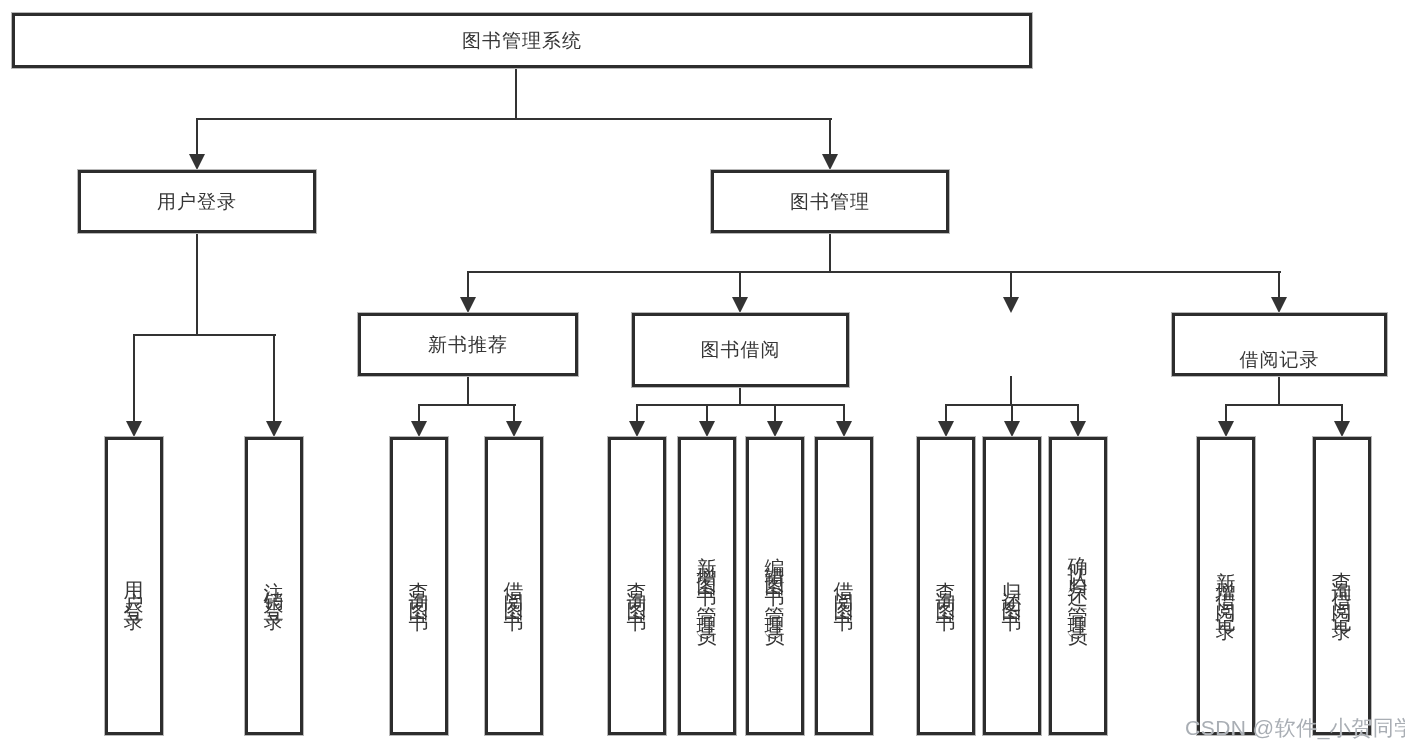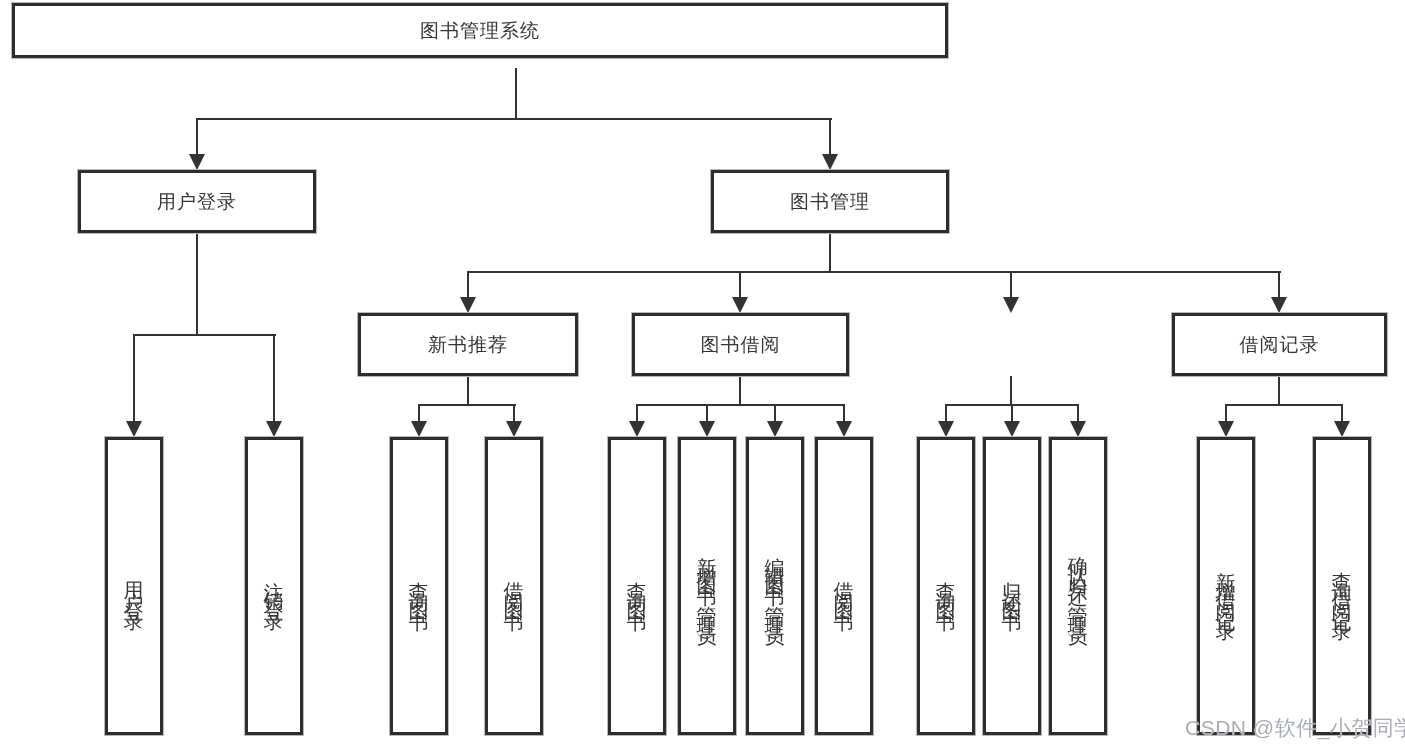--- a/index.html
+++ b/index.html
@@ -64,38 +64,38 @@
     letter-spacing: 0.5px;
     z-index: 5;
     white-space: nowrap;
   }
 </style>
 </head>
 <body>
 
 <div id="canvas">
 
-  <div class="box" style="left:12px; top:3px; width:936px; height:55px;">
+  <div class="box" style="left:12px; top:13px; width:1020px; height:55px;">
     <span>图书管理系统</span>
   </div>
 
   <div class="box" style="left:78px; top:170px; width:238px; height:63px;">
     <span>用户登录</span>
   </div>
   <div class="box" style="left:358px; top:313px; width:220px; height:63px;">
     <span>新书推荐</span>
   </div>
 
   <div class="box" style="left:711px; top:170px; width:238px; height:63px;">
     <span>图书管理</span>
   </div>
-  <div class="box" style="left:632px; top:313px; width:217px; height:63px;">
+  <div class="box" style="left:632px; top:313px; width:217px; height:74px;">
     <span>图书借阅</span>
   </div>
-  <div class="box" style="left:1172px; top:313px; width:215px; height:63px;">
+  <div class="box" style="left:1172px; top:313px; width:215px; height:63px;align-items:flex-end;">
     <span>借阅记录</span>
   </div>
 
   <div class="box leaf" style="left:105px; top:437px; width:58px; height:298px;">
     <span>用户登录</span>
   </div>
   <div class="box leaf" style="left:245px; top:437px; width:58px; height:298px;">
     <span>注销登录</span>
   </div>
 

